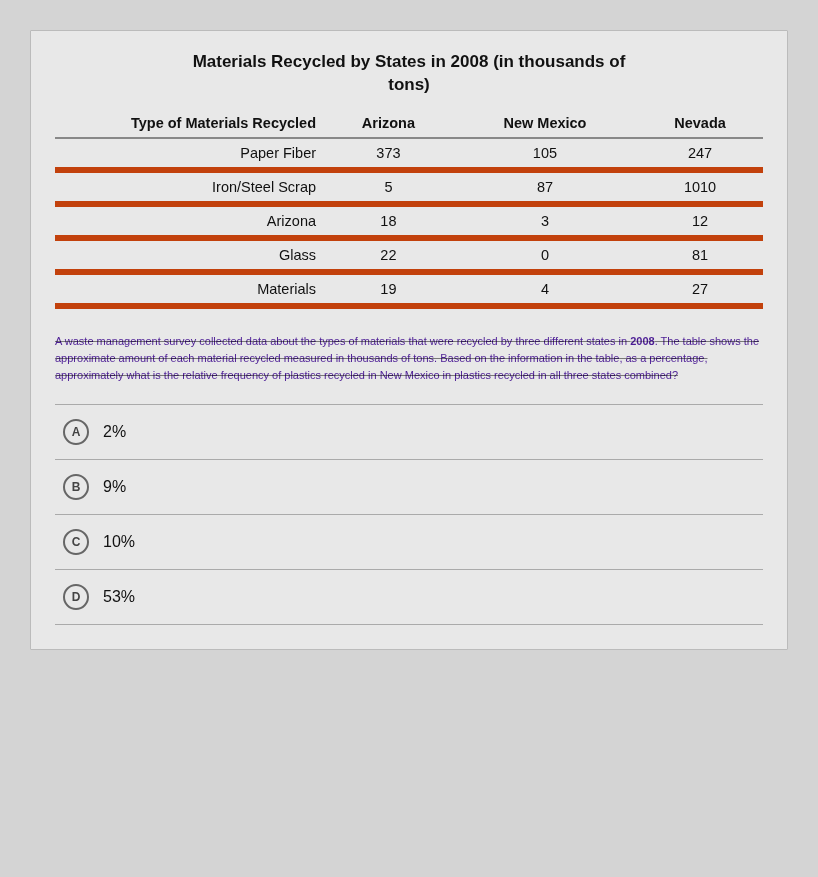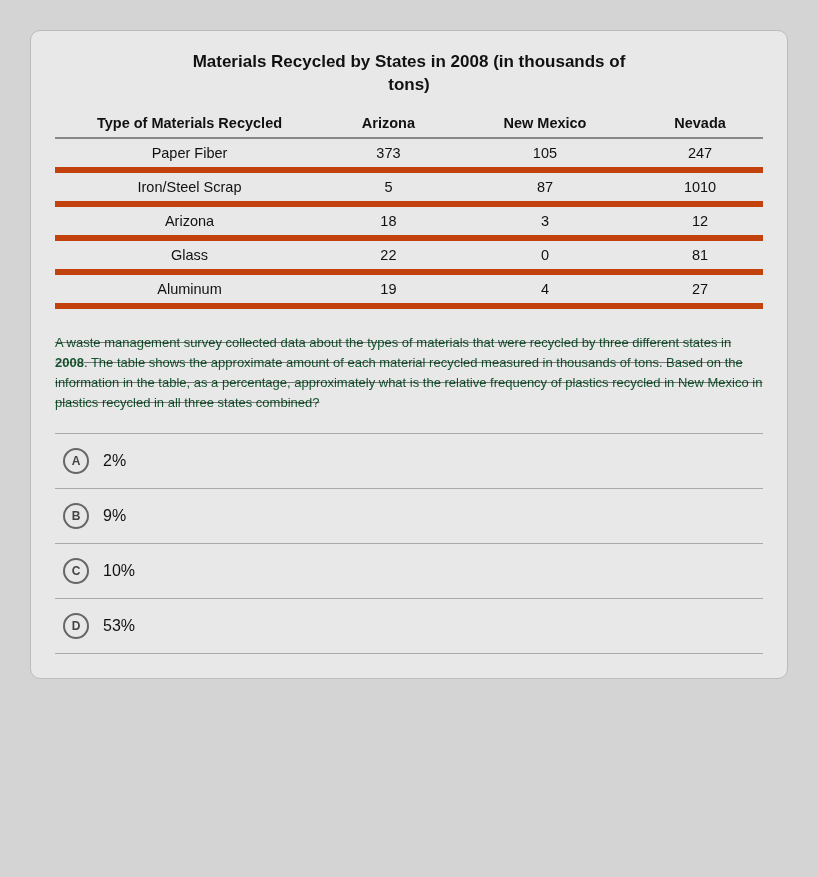--- a/index.html
+++ b/index.html
@@ -21,41 +21,41 @@
       width: 818px;
       min-height: 877px;
       background: #d4d4d4;
       padding: 30px 30px 30px 30px;
     }
 
     .content-card {
       background: #e8e8e8;
       border: 1px solid #bbb;
       padding: 20px 24px 24px 24px;
-      border-radius: 10px;
+      border-radius: 1px;
     }
 
     .table-title {
       text-align: center;
       font-size: 17px;
       font-weight: bold;
       color: #111;
       margin-bottom: 12px;
       line-height: 1.35;
     }
 
     .data-table {
       width: 100%;
       border-collapse: collapse;
       margin-bottom: 24px;
     }
 
     .data-table th, .data-table td {
       padding: 6px 8px;
-      text-align: center;
+      text-align: right;
       font-size: 14.5px;
       color: #111;
       border-bottom: 1px solid #aaa;
     }
 
     .data-table th {
       font-weight: bold;
       border-bottom: 2px solid #888;
       padding-bottom: 6px;
     }
@@ -67,22 +67,22 @@
 
     .data-table th:first-child {
       width: 38%;
     }
 
     .data-table tbody tr td {
       border-bottom: 6px solid #c2410c;
     }
 
     .description-text {
-      font-size: 13px;
-      color: #14532d;
+      font-size: 11px;
+      color: #4c1d95;
       line-height: 1.55;
       margin-bottom: 20px;
       text-decoration: line-through;
       text-decoration-color: rgba(0,0,0,0.25);
     }
 
     .description-text .year-bold {
       font-weight: bold;
       text-decoration: none;
     }
@@ -173,21 +173,21 @@
             <td>3</td>
             <td>12</td>
           </tr>
           <tr>
             <td>Glass</td>
             <td>22</td>
             <td>0</td>
             <td>81</td>
           </tr>
           <tr>
-            <td>Aluminum</td>
+            <td>Materials</td>
             <td>19</td>
             <td>4</td>
             <td>27</td>
           </tr>
         </tbody>
     </table>
 
     <p class="description-text">
       <span class="strikethrough-text">A waste management survey collected data about the types of materials that were recycled by three different states in </span><span class="year-bold">2008</span><span class="strikethrough-text">. The table shows the approximate amount of each material recycled measured in thousands of tons. Based on the information in the table, as a percentage, approximately what is the relative frequency of plastics recycled in New Mexico in plastics recycled in all three states combined?</span>
     </p>

